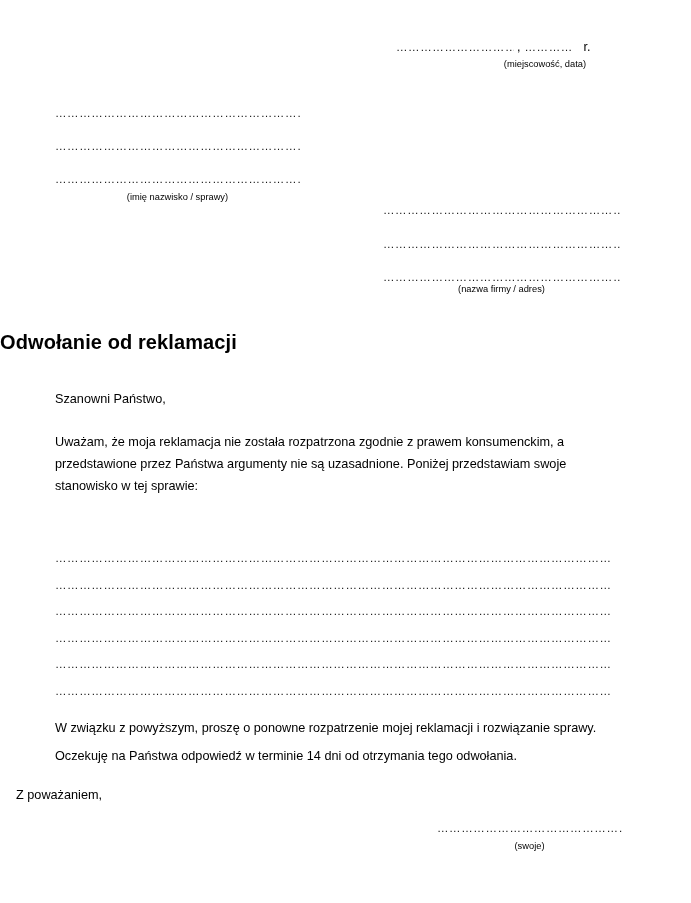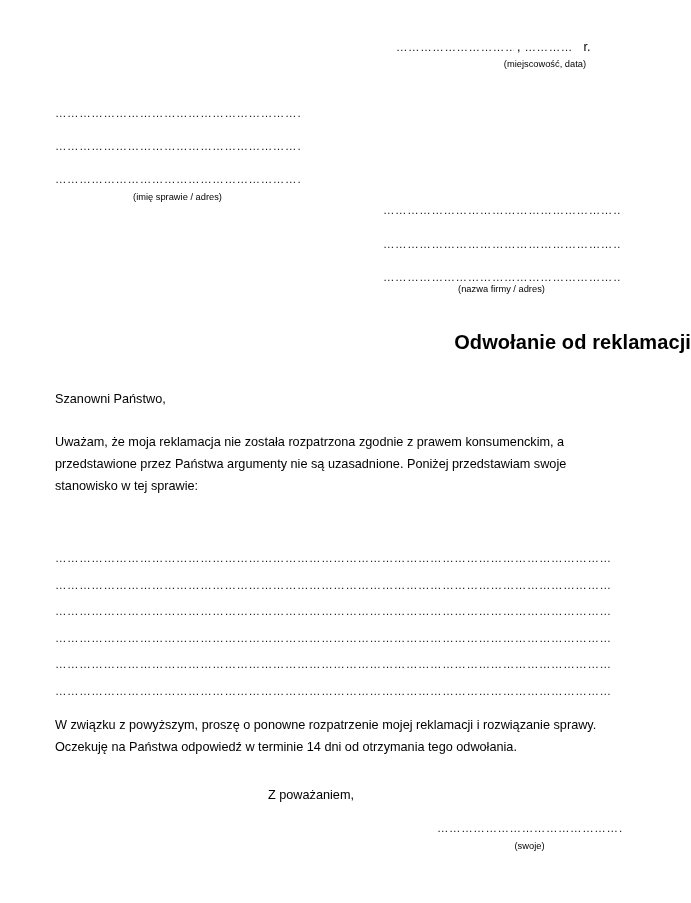--- a/index.html
+++ b/index.html
@@ -105,21 +105,21 @@
     width: 237px;
     text-align: center;
   }
 
   
   .doc-title {
     position: absolute;
     left: 0;
     top: 331px;
     width: 691px;
-    text-align: right;
+    text-align: left;
     font-size: 20px;
     font-weight: bold;
     letter-spacing: 0.1px;
   }
 
   
   .body-area {
     position: absolute;
     left: 55px;
     top: 388px;
@@ -148,32 +148,33 @@
     margin-bottom: 15px;
   }
 
   
   .closing {
     position: absolute;
     left: 55px;
     top: 714px;
     width: 557px;
     font-size: 12.7px;
-    line-height: 22px;
+    line-height: 28px;
     margin: 0;
   }
 
   
   .sign-regards {
     position: absolute;
     left: 0;
     top: 788px;
     width: 622px;
-    text-align: center;
+    text-align: left;
     font-size: 12.7px;
+    padding-left: 16px;
   }
   .sign-block {
     position: absolute;
     left: 437px;
     top: 823px;
     width: 185px;
   }
   .sign-block .dots { width: 185px; }
   .sign-caption {
     margin-top: 6px;
@@ -193,21 +194,21 @@
       <span class="dots-seg seg-b" style="margin-left:4px;">…………</span>
       <span class="date-year">r.</span>
     </div>
     <div class="caption date-caption">(miejscowość, data)</div>
   </div>
 
   <div class="sender-block">
     <span class="dots sp1">…………………………………………………………………</span>
     <span class="dots sp2">…………………………………………………………………</span>
     <span class="dots">…………………………………………………………………</span>
-    <div class="caption sender-caption">(imię sprawie / adres)</div>
+    <div class="caption sender-caption">(imię nazwisko / sprawy)</div>
   </div>
 
   <div class="recipient-block">
     <span class="dots rp1">………………………………………………………………</span>
     <span class="dots rp2">………………………………………………………………</span>
     <span class="dots">………………………………………………………………</span>
     <div class="caption recipient-caption">(nazwa firmy  / adres)</div>
   </div>
 
   <div class="doc-title">Odwołanie od reklamacji</div>

